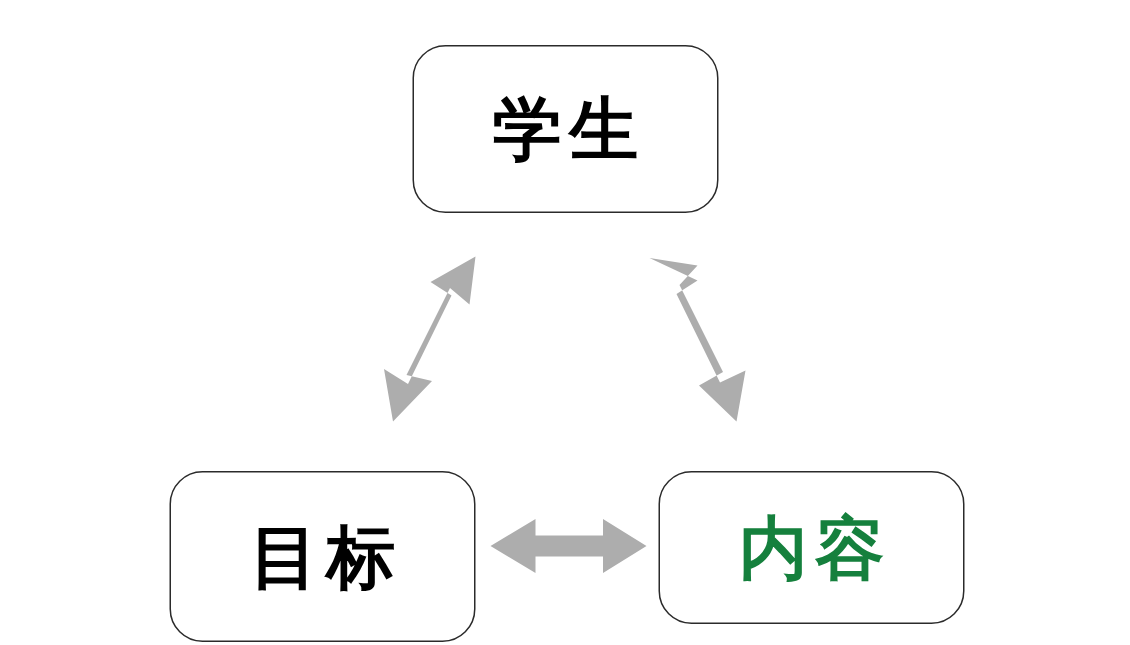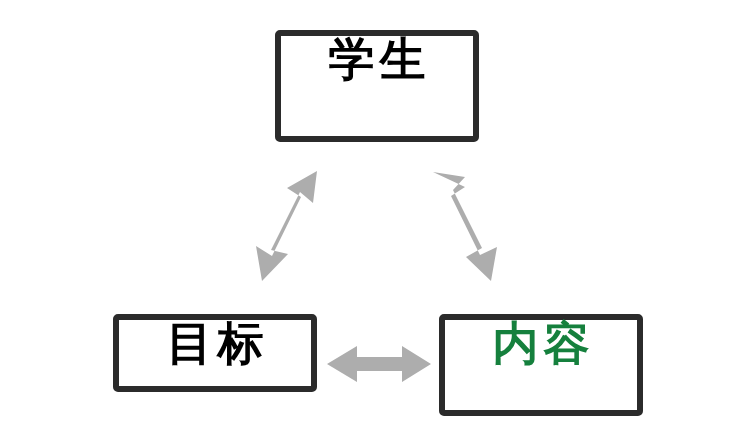--- a/index.html
+++ b/index.html
@@ -12,38 +12,38 @@
     width: 753px;
     height: 430px;
     background: #ffffff;
     overflow: hidden;
     font-family: "DejaVu Sans", "Liberation Sans", sans-serif;
   }
   .node {
     position: absolute;
     box-sizing: border-box;
     background: #ffffff;
-    border: 6px solid #000000;
-    border-radius: 5px;
+    border: 1px solid #000000;
+    border-radius: 22px;
     display: flex;
-    align-items: flex-start;
+    align-items: center;
     justify-content: center;
   }
   .node-label {
     color: #000000;
     font-weight: bold;
     font-size: 46px;
     line-height: 1;
     letter-spacing: 5px;
     text-indent: 5px;
     white-space: nowrap;
     font-family: "DejaVu Sans", "Liberation Sans", sans-serif;
   }
   #node-student  { left: 275px; top: 30px;  width: 204px; height: 112px; }
-  #node-goal     { left: 113px; top: 314px; width: 204px; height: 78px; }
+  #node-goal     { left: 113px; top: 314px; width: 204px; height: 114px; }
   #node-content  { left: 439px; top: 314px; width: 204px; height: 102px; }
 
   .arrow-layer {
     position: absolute;
     left: 0;
     top: 0;
     width: 753px;
     height: 430px;
     pointer-events: none;
   }

